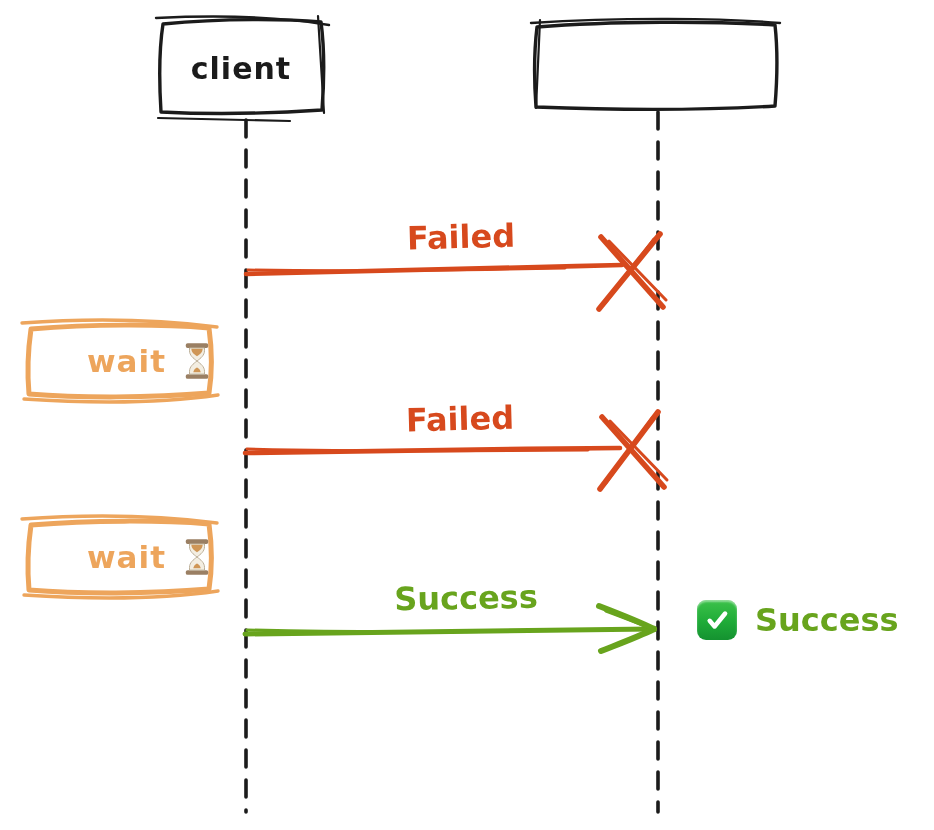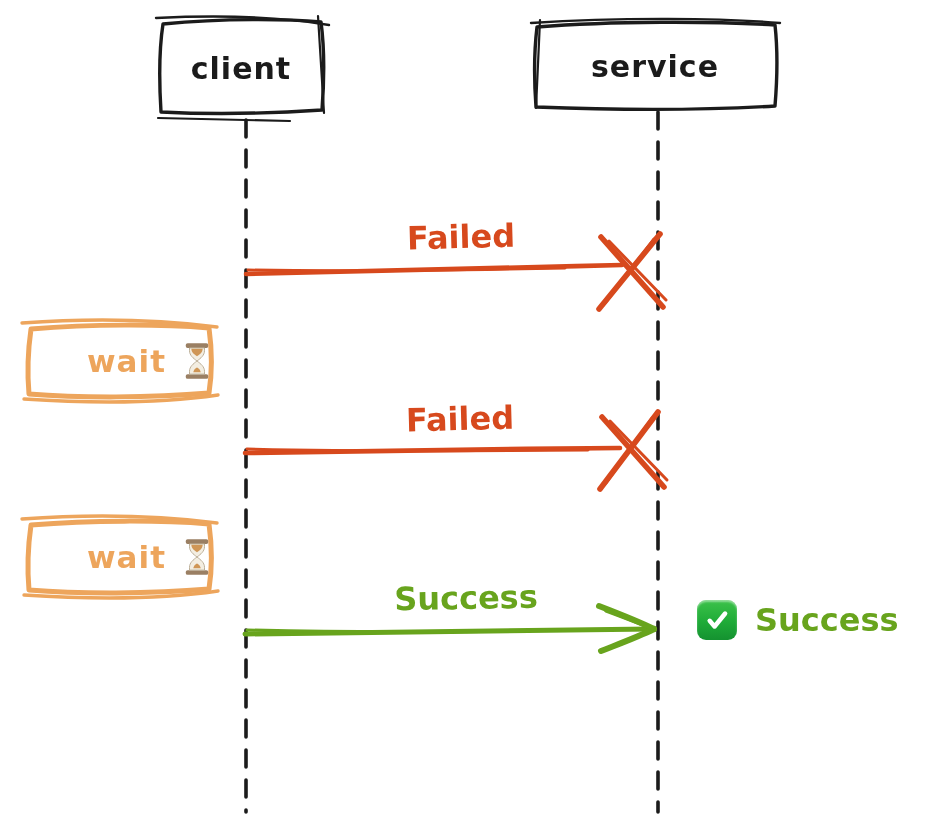--- a/index.html
+++ b/index.html
@@ -109,21 +109,20 @@
     <g>
       <path class="successstroke" stroke-width="5" d="M245 634 C 400 631, 540 630, 652 629"></path>
       <path class="successstroke" stroke-width="3.2" d="M247 630 C 360 633, 470 632, 560 630"></path>
       <path class="successstroke" stroke-width="6" d="M599 606 C 625 616, 644 624, 654 629"></path>
       <path class="successstroke" stroke-width="6" d="M654 629 C 638 637, 616 645, 601 651"></path>
       <path class="successstroke" stroke-width="3.4" d="M606 611 C 630 620, 646 626, 655 630"></path>
     </g>
   </svg>
 
   <div class="label actor-label centered" style="left:241px;top:68px;">client</div>
-  <div class="label actor-label centered" style="left:655px;top:66px;">service</div>
 
   <div class="label failed-label" style="left:461px;top:237px;">Failed</div>
   <div class="label failed-label" style="left:460px;top:419px;">Failed</div>
   <div class="label success-label centered arrow-success-label" style="left:466px;top:598px;">Success</div>
 
   <div class="wait-box" style="top:326px;">
     <span class="wait-text">wait</span>
     <svg class="hourglass" viewBox="0 0 32 40">
       <rect x="4" y="1" width="24" height="5" rx="2" fill="#9a7f63"></rect>
       <rect x="4" y="34" width="24" height="5" rx="2" fill="#9a7f63"></rect>

